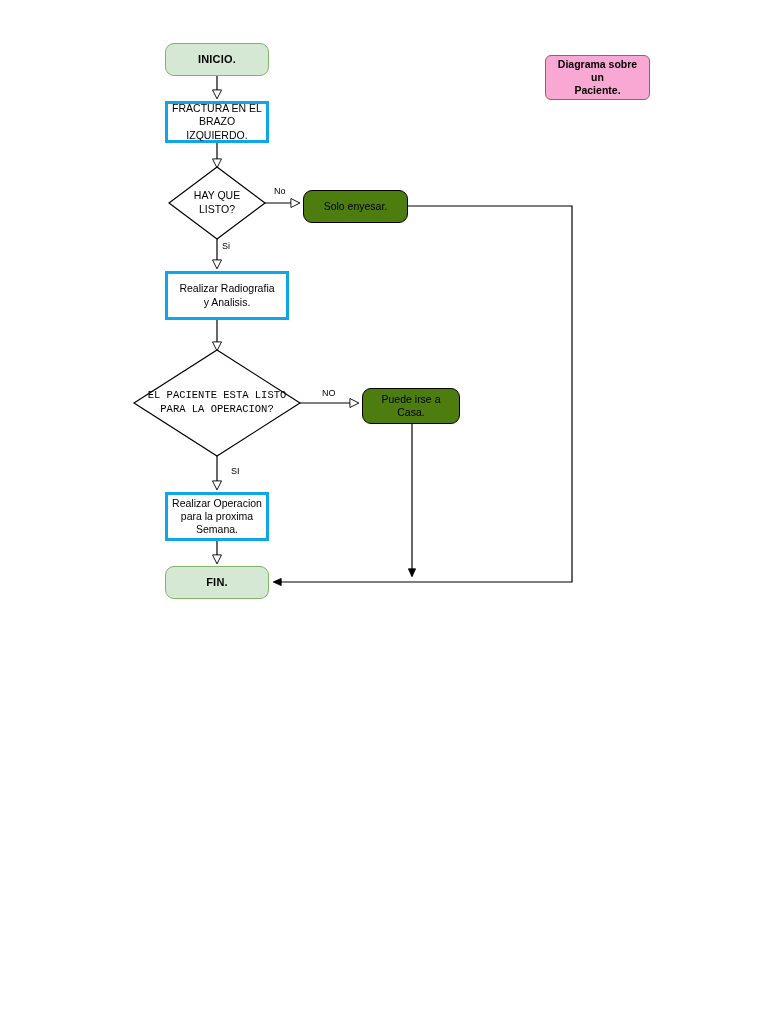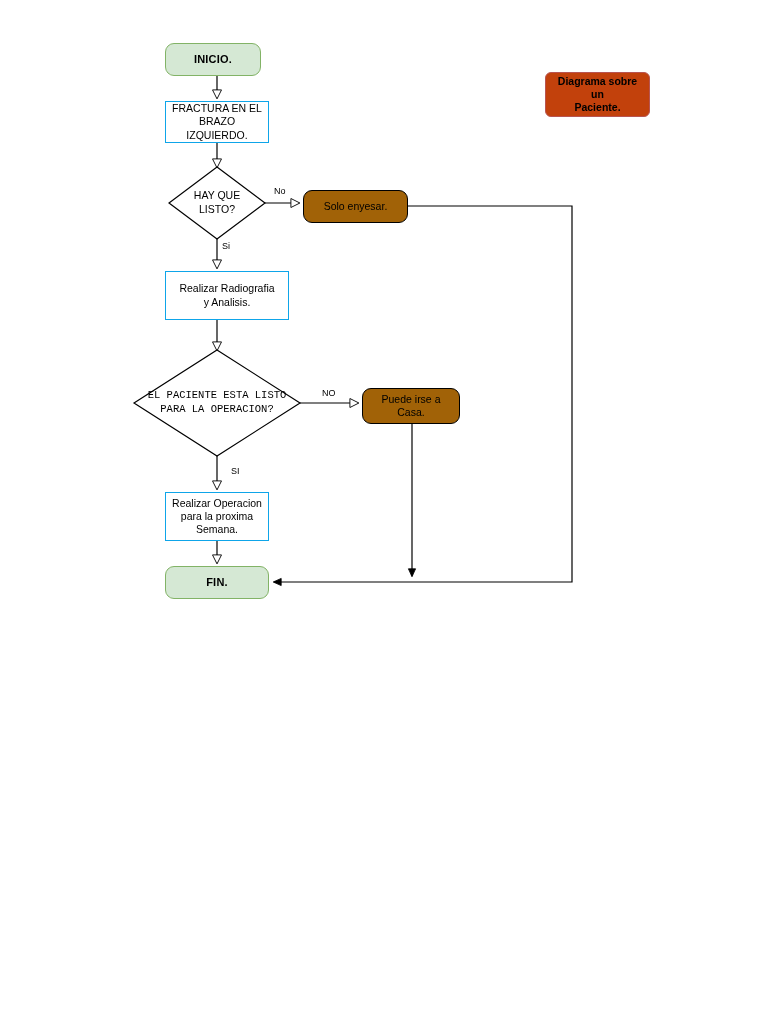--- a/index.html
+++ b/index.html
@@ -40,38 +40,37 @@
     background: #d5e8d4;
     border: 1px solid #82b366;
     border-radius: 9px;
     font-size: 11px;
     font-weight: bold;
     letter-spacing: 0.2px;
   }
   
   .process {
     background: #ffffff;
-    border: 1px solid #0ea5e9;
+    border: 3px solid #0ea5e9;
     font-size: 10.5px;
   }
   
   .roundproc {
-    background: #a16207;
+    background: #4d7c0f;
     border: 1px solid #000000;
     border-radius: 9px;
     font-size: 10.5px;
   }
   
   .note {
-    background: #c2410c;
+    background: #f9a8d4;
     border: 1px solid #b85450;
     border-radius: 6px;
     font-size: 10.5px;
     font-weight: bold;
-    margin-top: 17px;
   }
   
   .diamond-label {
     position: absolute;
     display: flex;
     align-items: center;
     justify-content: center;
     text-align: center;
     font-size: 10.5px;
     color: #000000;
@@ -124,21 +123,21 @@
   </g>
 
   <g stroke="#000000" stroke-width="1.2" fill="#ffffff">
 
     <polygon points="217,167 265,203 217,239 169,203"></polygon>
 
     <polygon points="217,350 300,403 217,456 134,403"></polygon>
   </g>
 </svg>
 
-<div class="node terminator" style="left:165px; top:43px; width:96px; height:33px;">
+<div class="node terminator" style="left:165px; top:43px; width:104px; height:33px;">
   <span class="nodetext">INICIO.</span>
 </div>
 
 <div class="node process" style="left:165px; top:101px; width:104px; height:42px;">
   <span class="nodetext">FRACTURA EN EL
 BRAZO IZQUIERDO.</span>
 </div>
 
 <div class="diamond-label" style="left:172px; top:183px; width:90px; height:40px;">
   <span>HAY QUE

